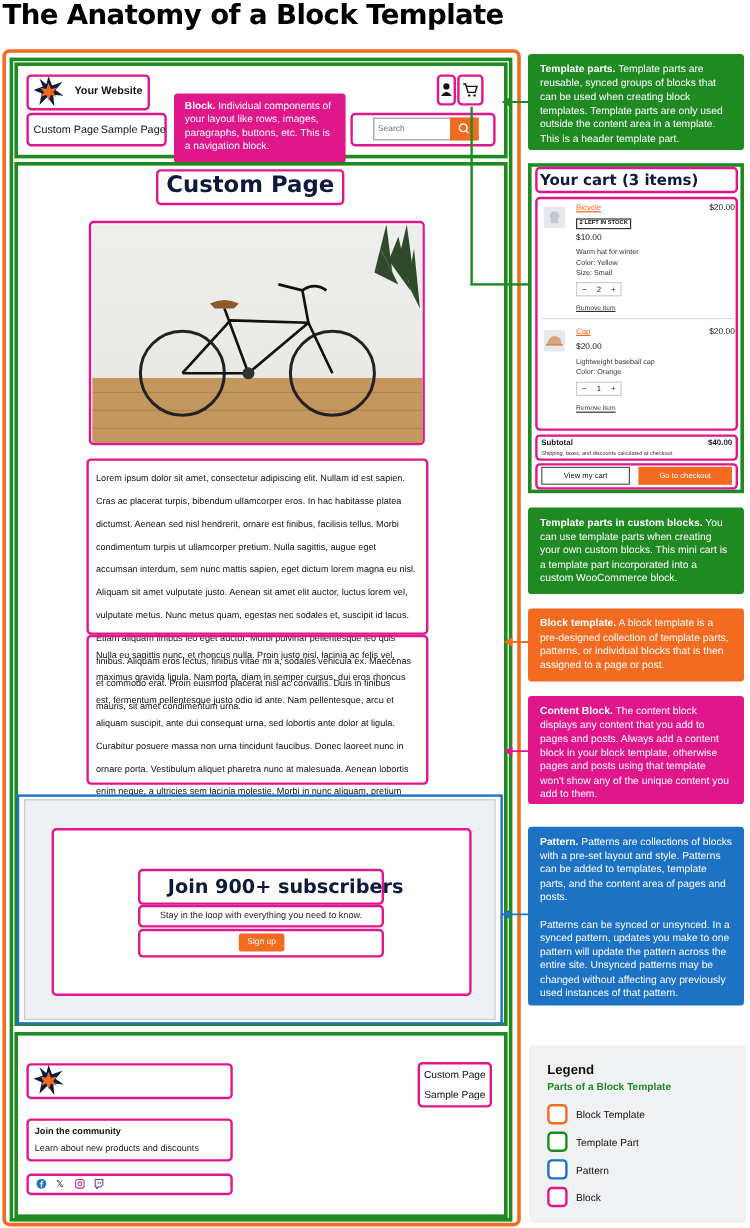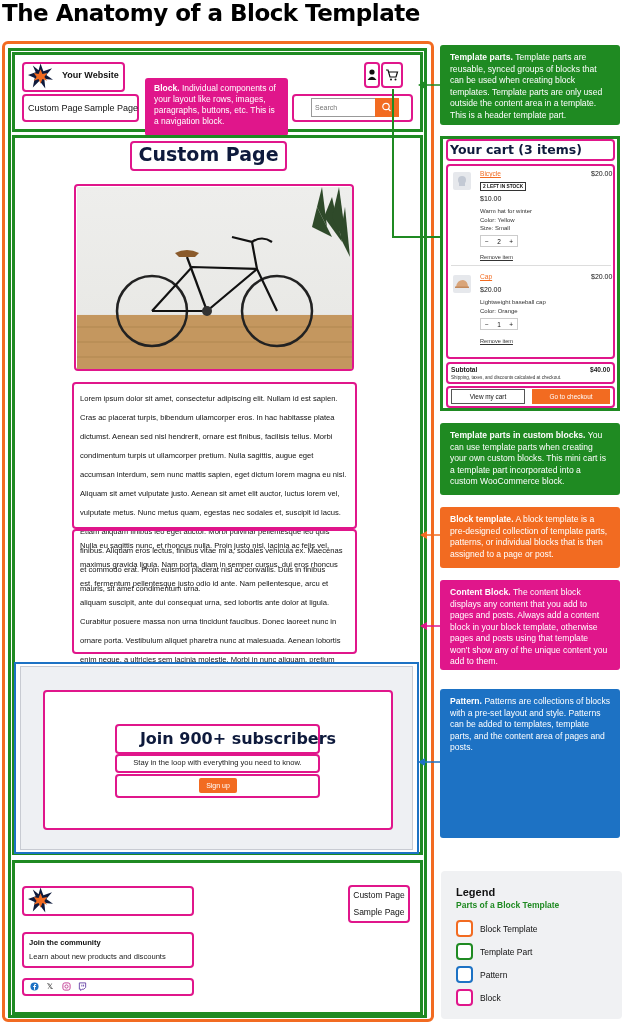--- a/index.html
+++ b/index.html
@@ -318,20 +318,21 @@
   <span>A block template is a pre-designed collection of template parts, patterns, or individual blocks that is then assigned to a page or post.</span>
 </div>
 <div class="abs note n-pink">
   <b>Content Block.</b>
   <span>The content block displays any content that you add to pages and posts. Always add a content block in your block template, otherwise pages and posts using that template won't show any of the unique content you add to them.</span>
 </div>
 <div class="abs note n-blue">
   <b>Pattern.</b>
   <span>Patterns are collections of blocks with a pre-set layout and style. Patterns can be added to templates, template parts, and the content area of pages and posts.</span>
   <div style="height:11px;"></div>
+  <div>Patterns can be synced or unsynced. In a synced pattern, updates you make to one pattern will update the pattern across the entire site. Unsynced patterns may be changed without affecting any previously used instances of that pattern.</div>
 </div>
 
 <div class="abs legend"></div>
 <div class="abs legend-title">Legend</div>
 <div class="abs legend-sub">Parts of a Block Template</div>
 <div class="abs legend-swatch" style="left:456px; top:920px; border-color:#f26b21;"></div>
 <div class="abs legend-label" style="left:480px; top:924px;">Block Template</div>
 <div class="abs legend-swatch" style="left:456px; top:943px; border-color:#1f8a22;"></div>
 <div class="abs legend-label" style="left:480px; top:947px;">Template Part</div>
 <div class="abs legend-swatch" style="left:456px; top:966px; border-color:#1d72c4;"></div>

